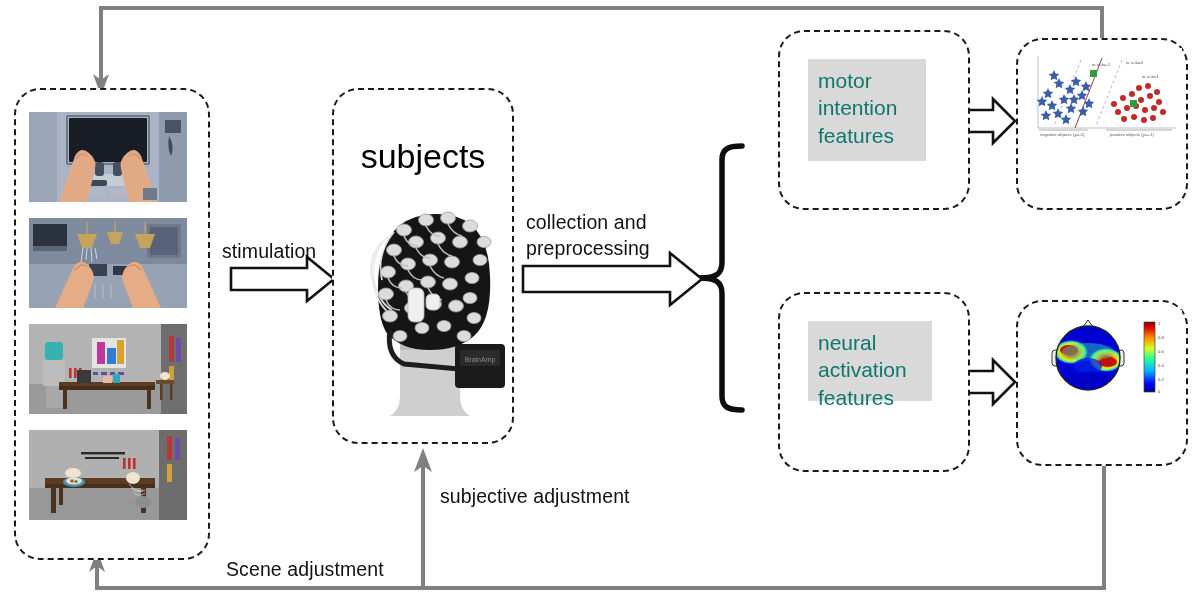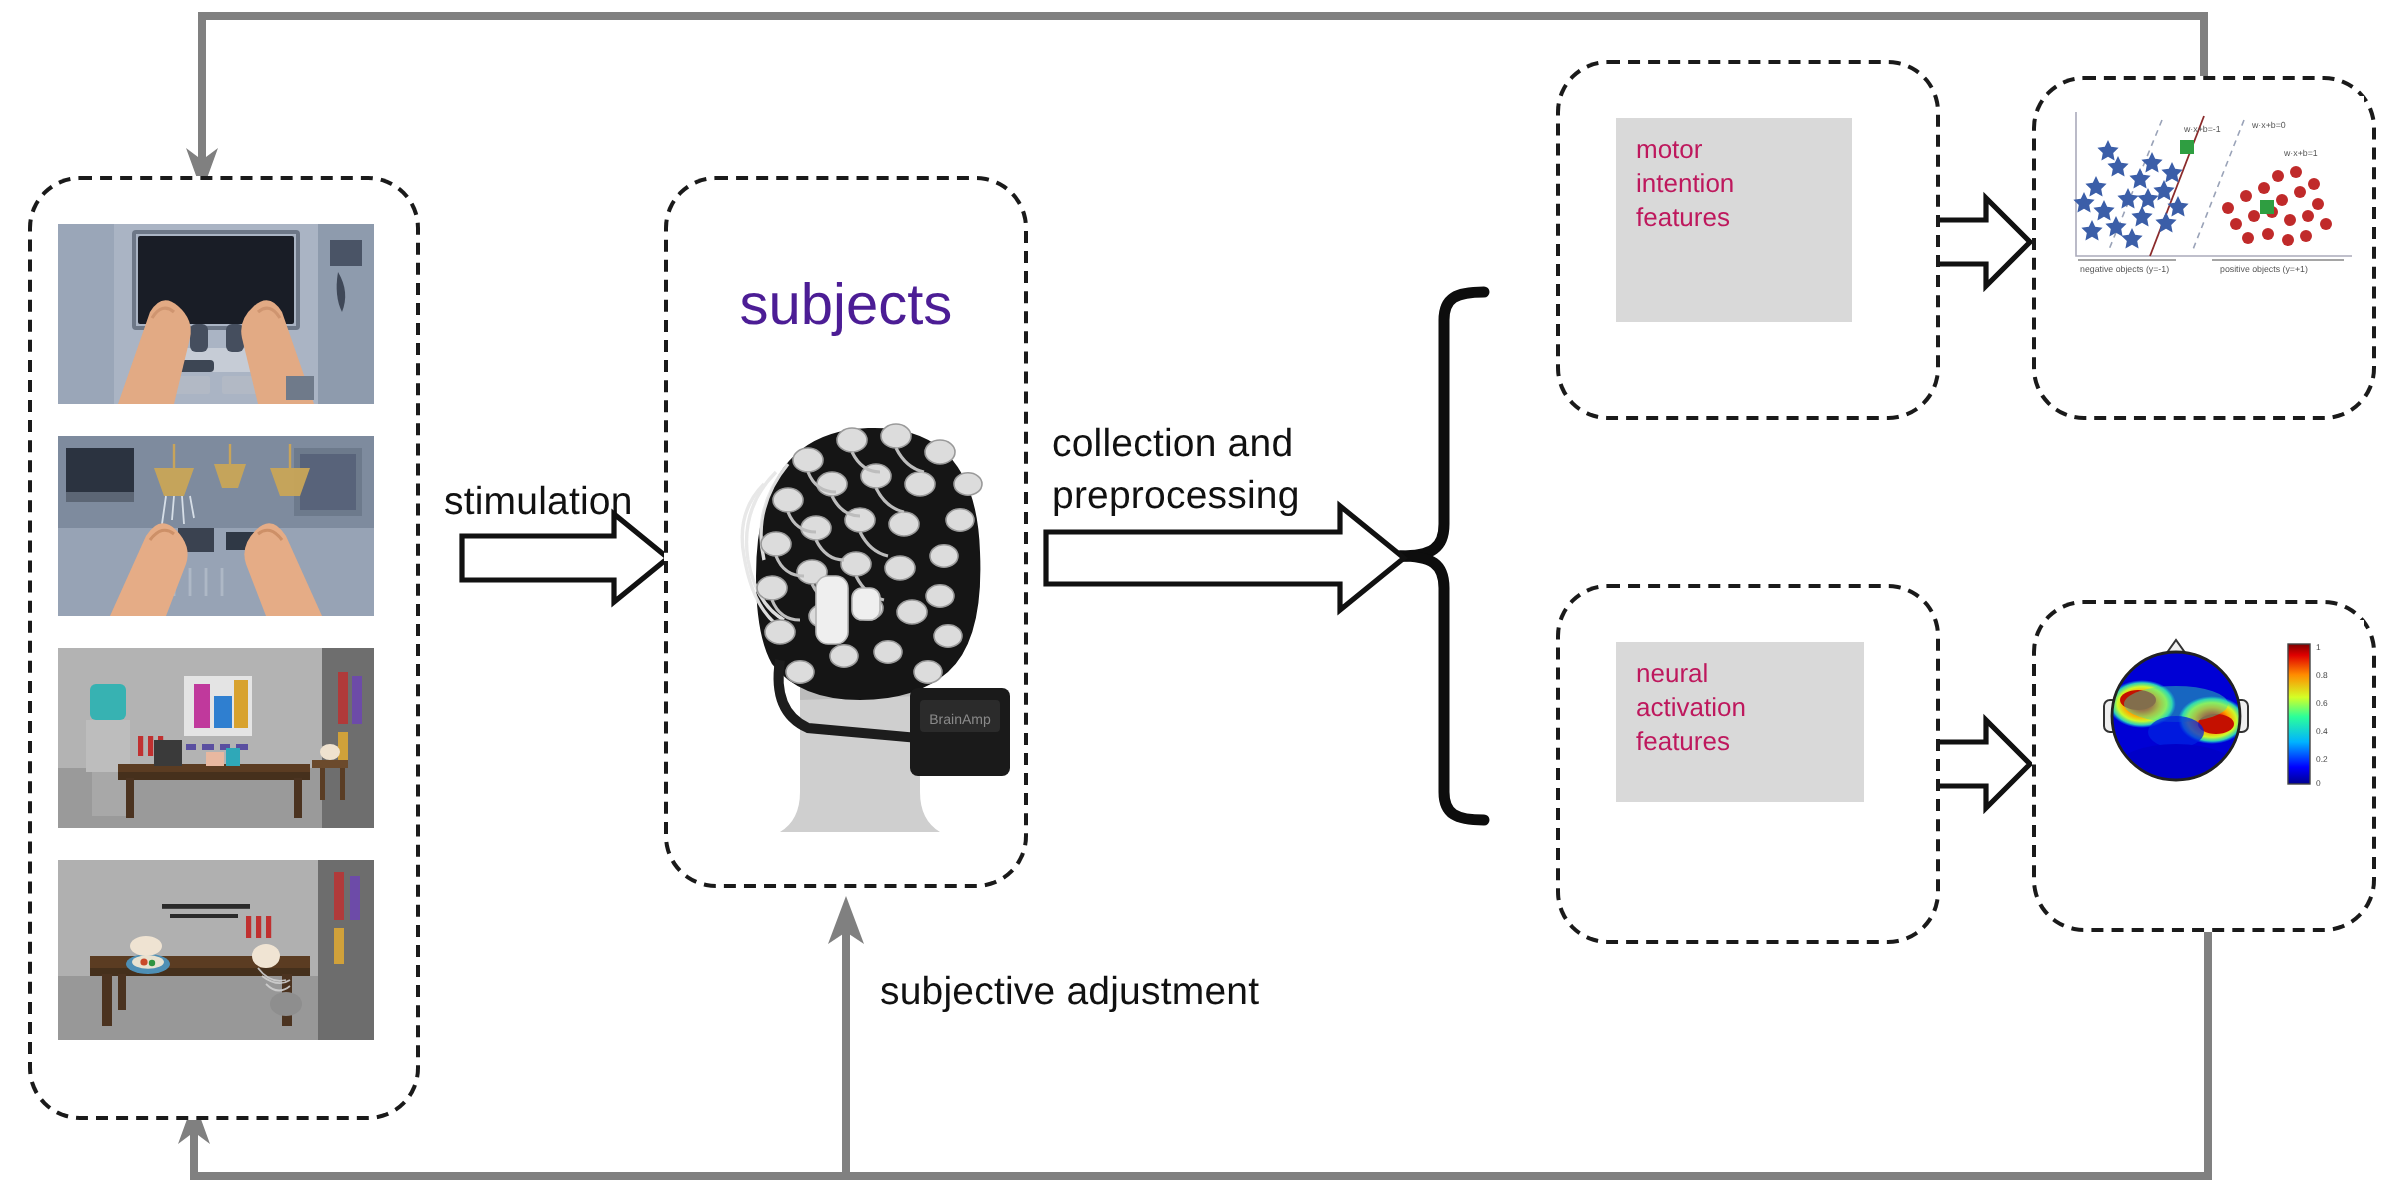--- a/index.html
+++ b/index.html
@@ -5,25 +5,25 @@
   html,body{margin:0;padding:0;background:#fff;}
   body{width:1200px;height:596px;font-family:"Liberation Sans",sans-serif;overflow:hidden;}
   #stage{position:relative;width:1200px;height:596px;background:#ffffff;}
 
   .svg-layer{position:absolute;left:0;top:0;width:1200px;height:596px;pointer-events:none;}
 
   .dbox{position:absolute;border:2.5px dashed #1a1a1a;border-radius:26px;background:#fff;box-sizing:border-box;}
 
   .edge-label{position:absolute;font-size:19.5px;color:#111;white-space:nowrap;letter-spacing:0.1px;}
 
-  .graybox{position:absolute;background:#d9d9d9;color:#be185d;display:flex;align-items:center;justify-content:flex-start;
-           box-sizing:border-box;font-size:13px;line-height:1.30;}
+  .graybox{position:absolute;background:#d9d9d9;color:#0f766e;display:flex;align-items:center;justify-content:flex-start;
+           box-sizing:border-box;font-size:21px;line-height:1.30;}
   .graybox.center{justify-content:center;text-align:center;}
 
-  .subjects-title{position:absolute;font-size:29px;color:#4c1d95;text-align:center;width:100%;}
+  .subjects-title{position:absolute;font-size:34px;color:#000000;text-align:center;width:100%;}
 
   .thumb{position:absolute;background:#e9e9ec;overflow:hidden;}
   .thumb svg{display:block;width:100%;height:100%;}
 
   .sci{position:absolute;background:#fff;overflow:hidden;}
   .sci svg{display:block;width:100%;height:100%;}
 </style>
 </head>
 <body>
 
@@ -74,20 +74,21 @@
   </svg>
 
 
   <div class="edge-label" style="left:222px;top:240px;">stimulation</div>
 
   <div class="edge-label" style="left:526px;top:211px;">collection and</div>
   <div class="edge-label" style="left:526px;top:237px;">preprocessing</div>
 
   <div class="edge-label" style="left:440px;top:485px;">subjective adjustment</div>
 
+  <div class="edge-label" style="left:226px;top:558px;">Scene adjustment</div>
 
 
   <div class="dbox" style="left:14px;top:88px;width:196px;height:472px;">
 
     <div class="thumb" style="left:13px;top:22px;width:158px;height:90px;">
       <svg viewBox="0 0 158 90" preserveAspectRatio="none">
         <rect width="158" height="90" fill="#aab4c4"></rect>
         <rect x="0" y="0" width="28" height="90" fill="#9aa6b8"></rect>
         <rect x="130" y="0" width="28" height="90" fill="#8e9bad"></rect>
         <rect x="136" y="8" width="16" height="13" fill="#4a5466"></rect>

